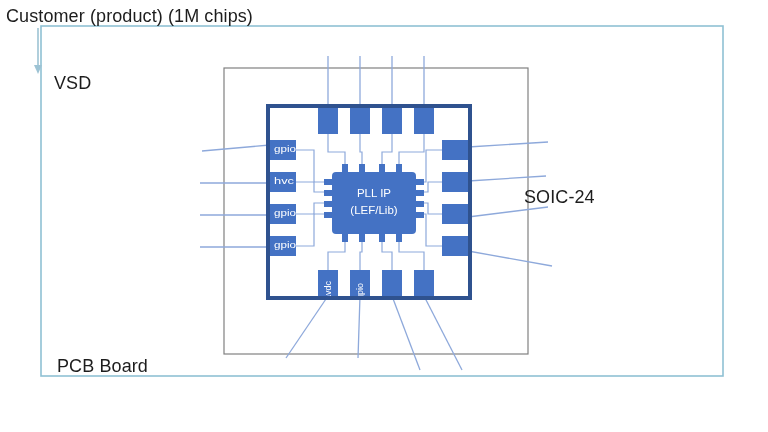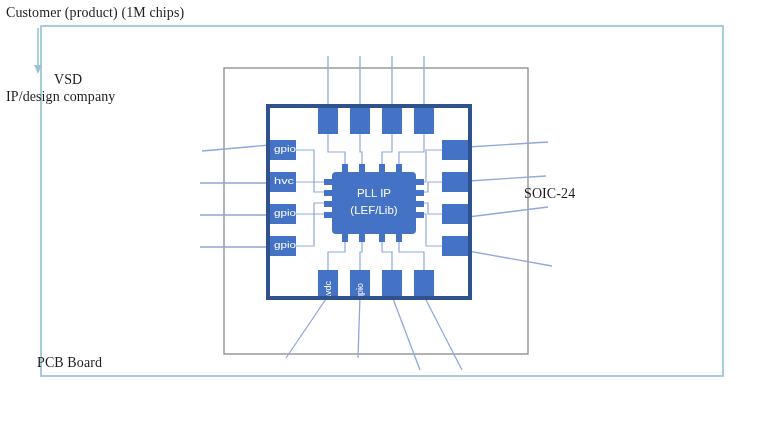--- a/index.html
+++ b/index.html
@@ -22,31 +22,31 @@
     height: 432px;
   }
   svg#diagram {
     position: absolute;
     left: 0; top: 0;
     width: 768px;
     height: 432px;
   }
   .lbl {
     position: absolute;
-    font-family: Liberation Serif, serif;
-    font-size: 14px;
+    font-family: Liberation Sans, sans-serif;
+    font-size: 18px;
     color: #1d1d1d;
     white-space: nowrap;
     line-height: 1.35;
     letter-spacing: 0.1px;
   }
   #label-customer { left: 6px;  top: 4px; }
   #label-vsd      { left: 54px; top: 71px; }
   #label-ipco     { left: 6px;  top: 88px; }
-  #label-pcb      { left: 37px; top: 354px; }
+  #label-pcb      { left: 57px; top: 354px; }
   #label-soic     { left: 524px; top: 185px; text-align: center; }
   .pad-text {
     font-family: "Liberation Sans", sans-serif;
     font-size: 9px;
     fill: #ffffff;
   }
   .die-text {
     font-family: "Liberation Sans", sans-serif;
     font-size: 11.5px;
     fill: #ffffff;
@@ -212,19 +212,18 @@
       <rect x="332" y="172" width="84" height="62" rx="4" ry="4" fill="#4472C4"></rect>
       <text class="die-text" x="374" y="197" text-anchor="middle">PLL IP</text>
       <text class="die-text" x="374" y="214" text-anchor="middle">(LEF/Lib)</text>
     </g>
   </svg>
 
   <div class="lbl" id="label-customer">Customer (product) (1M chips)</div>
 
   <div class="lbl" id="label-vsd">VSD</div>
 
-  <div class="lbl" id="label-ipco">IP/design company</div>
 
   <div class="lbl" id="label-pcb">PCB Board</div>
 
   <div class="lbl" id="label-soic">SOIC-24</div>
 
 </div>
 
 </body></html>

